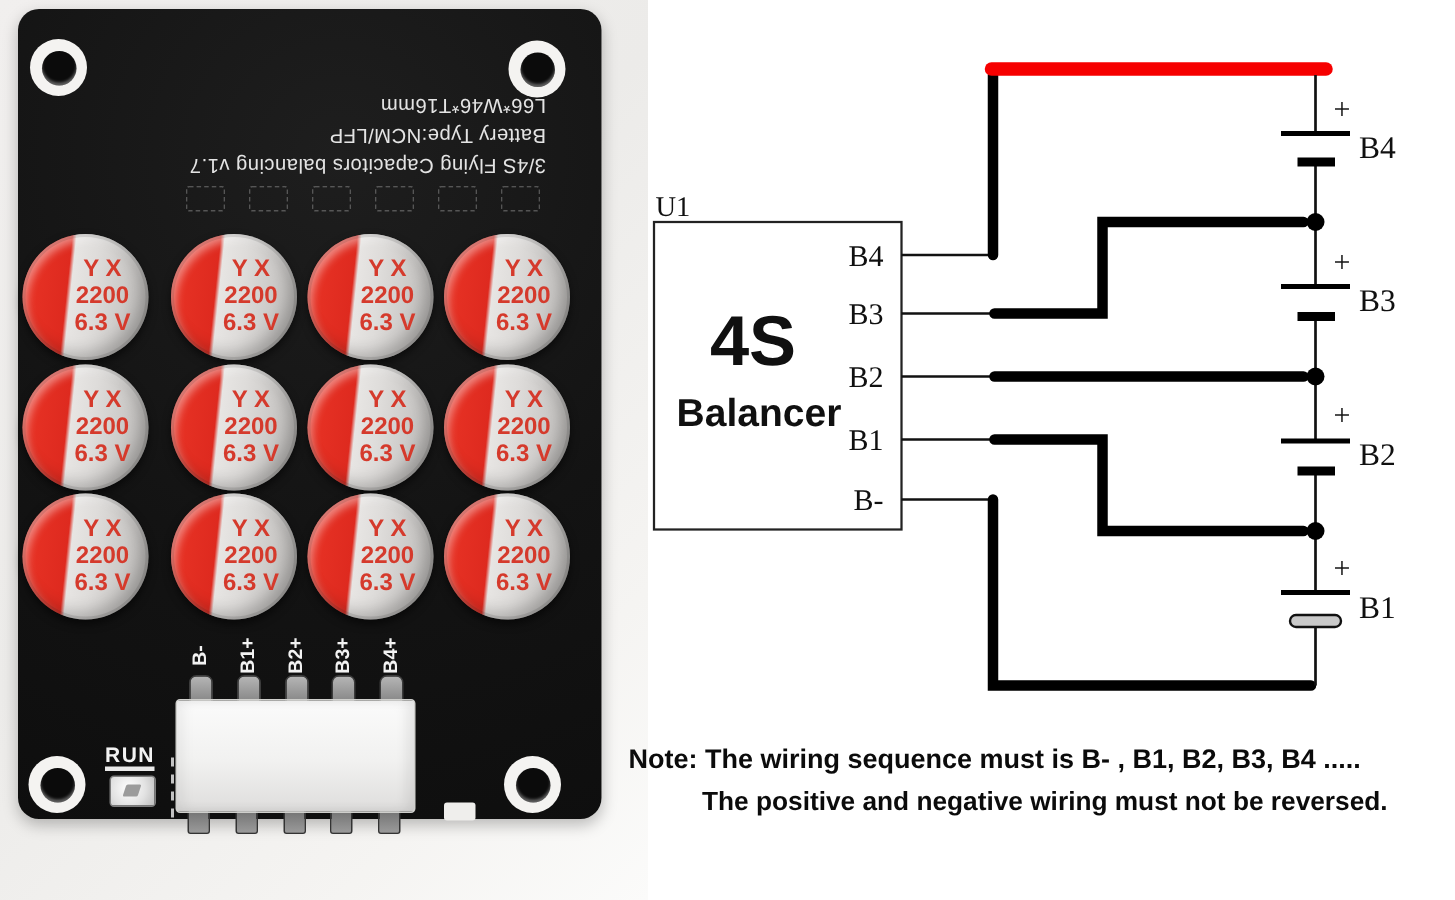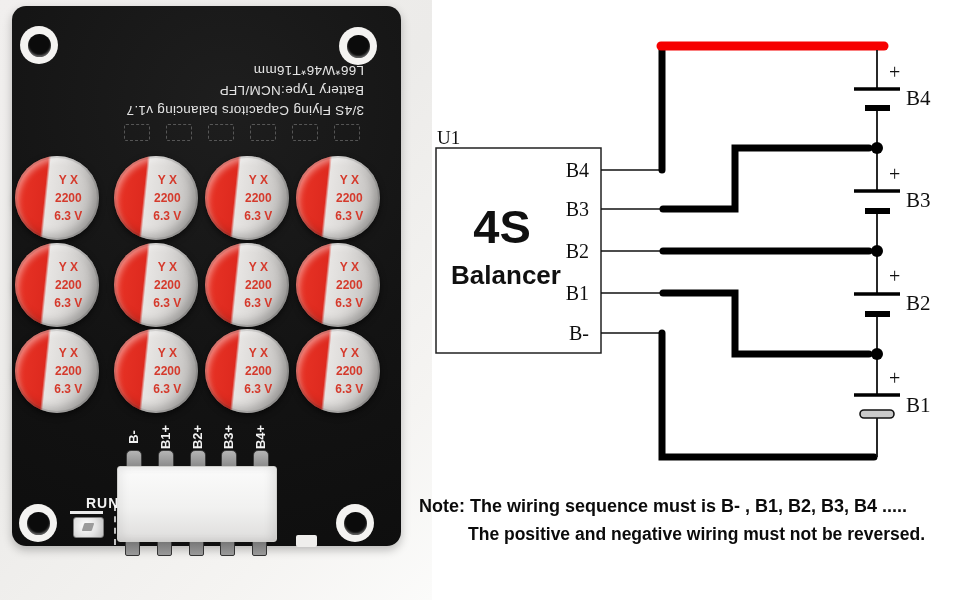--- a/index.html
+++ b/index.html
@@ -18,32 +18,32 @@
   .silk{position:absolute;left:110px;top:60px;width:254px;color:#e4e4e4;
         font-size:13.5px;line-height:20px;letter-spacing:.3px;text-align:left;
         transform:rotate(180deg);}
   .fp{position:absolute;top:124px;width:24px;height:15px;border:1px dashed rgba(255,255,255,.26);
       border-radius:2px;}
   .cap{position:absolute;width:84px;height:84px;border-radius:50%;
        background:linear-gradient(96deg,#ea3426 0%,#de2a1f 36%,#e7e5e3 39%,#dedcda 55%,#cbc9c7 78%,#b7b5b3 100%);
        box-shadow:inset 0 0 0 2px rgba(0,0,0,.10),inset -5px -5px 10px rgba(0,0,0,.22),
                   inset 3px 4px 6px rgba(255,255,255,.45),0 3px 6px rgba(0,0,0,.55);}
   .cap .txt{position:absolute;left:30%;right:3%;top:50%;transform:translateY(-50%);
-       text-align:center;color:#d53a2c;font-weight:bold;font-size:12px;line-height:18px;}
+       text-align:center;color:#d53a2c;font-weight:bold;font-size:16px;line-height:18px;}
   .pinlabel{position:absolute;color:#f2f2f2;font-size:13px;font-weight:bold;white-space:nowrap;
        transform:translate(-50%,-50%) rotate(-90deg);}
   .pin{position:absolute;top:450px;width:14px;height:24px;border-radius:5px;
        background:linear-gradient(180deg,#b5b5b5,#8d8d8d 60%,#6f6f6f);border:1px solid #3c3c3c;}
   .tooth{position:absolute;top:538px;width:13px;height:16px;border-radius:2px;
        background:linear-gradient(180deg,#6f6f6f,#9a9a9a);border:1px solid #333;}
   .connector{position:absolute;left:117px;top:466px;width:158px;height:74px;border-radius:3px;
        background:linear-gradient(180deg,#fbfbfb 0%,#f1f1f0 55%,#dedddc 100%);
        border:1px solid #cfcfcc;box-shadow:inset -5px 0 8px rgba(0,0,0,.08),inset 5px 0 8px rgba(0,0,0,.05);}
   .runlabel{position:absolute;left:70px;top:495px;color:#f2f2f2;font-size:14px;font-weight:bold;
-       letter-spacing:1px;margin-left:16px;}
+       letter-spacing:1px;}
   .rununder{position:absolute;left:70px;top:511px;width:33px;height:3px;background:#e9e9e9;}
   .led{position:absolute;left:73px;top:517px;width:29px;height:19px;border-radius:3px;
        background:radial-gradient(circle at 40% 40%,#ffffff 0%,#e2e2e2 55%,#bdbdbd 100%);
        border:1px solid #7d7d7d;}
   .led>div{position:absolute;left:9px;top:5px;width:10px;height:8px;background:#9b9b9b;
        transform:skewX(-18deg);border-radius:1px;}
   .dashline{position:absolute;left:114px;top:505px;height:40px;width:0;
        border-left:2px dashed rgba(255,255,255,.75);}
   .notch{position:absolute;left:296px;top:535px;width:21px;height:12px;background:#efeeec;border-radius:2px;}
   

